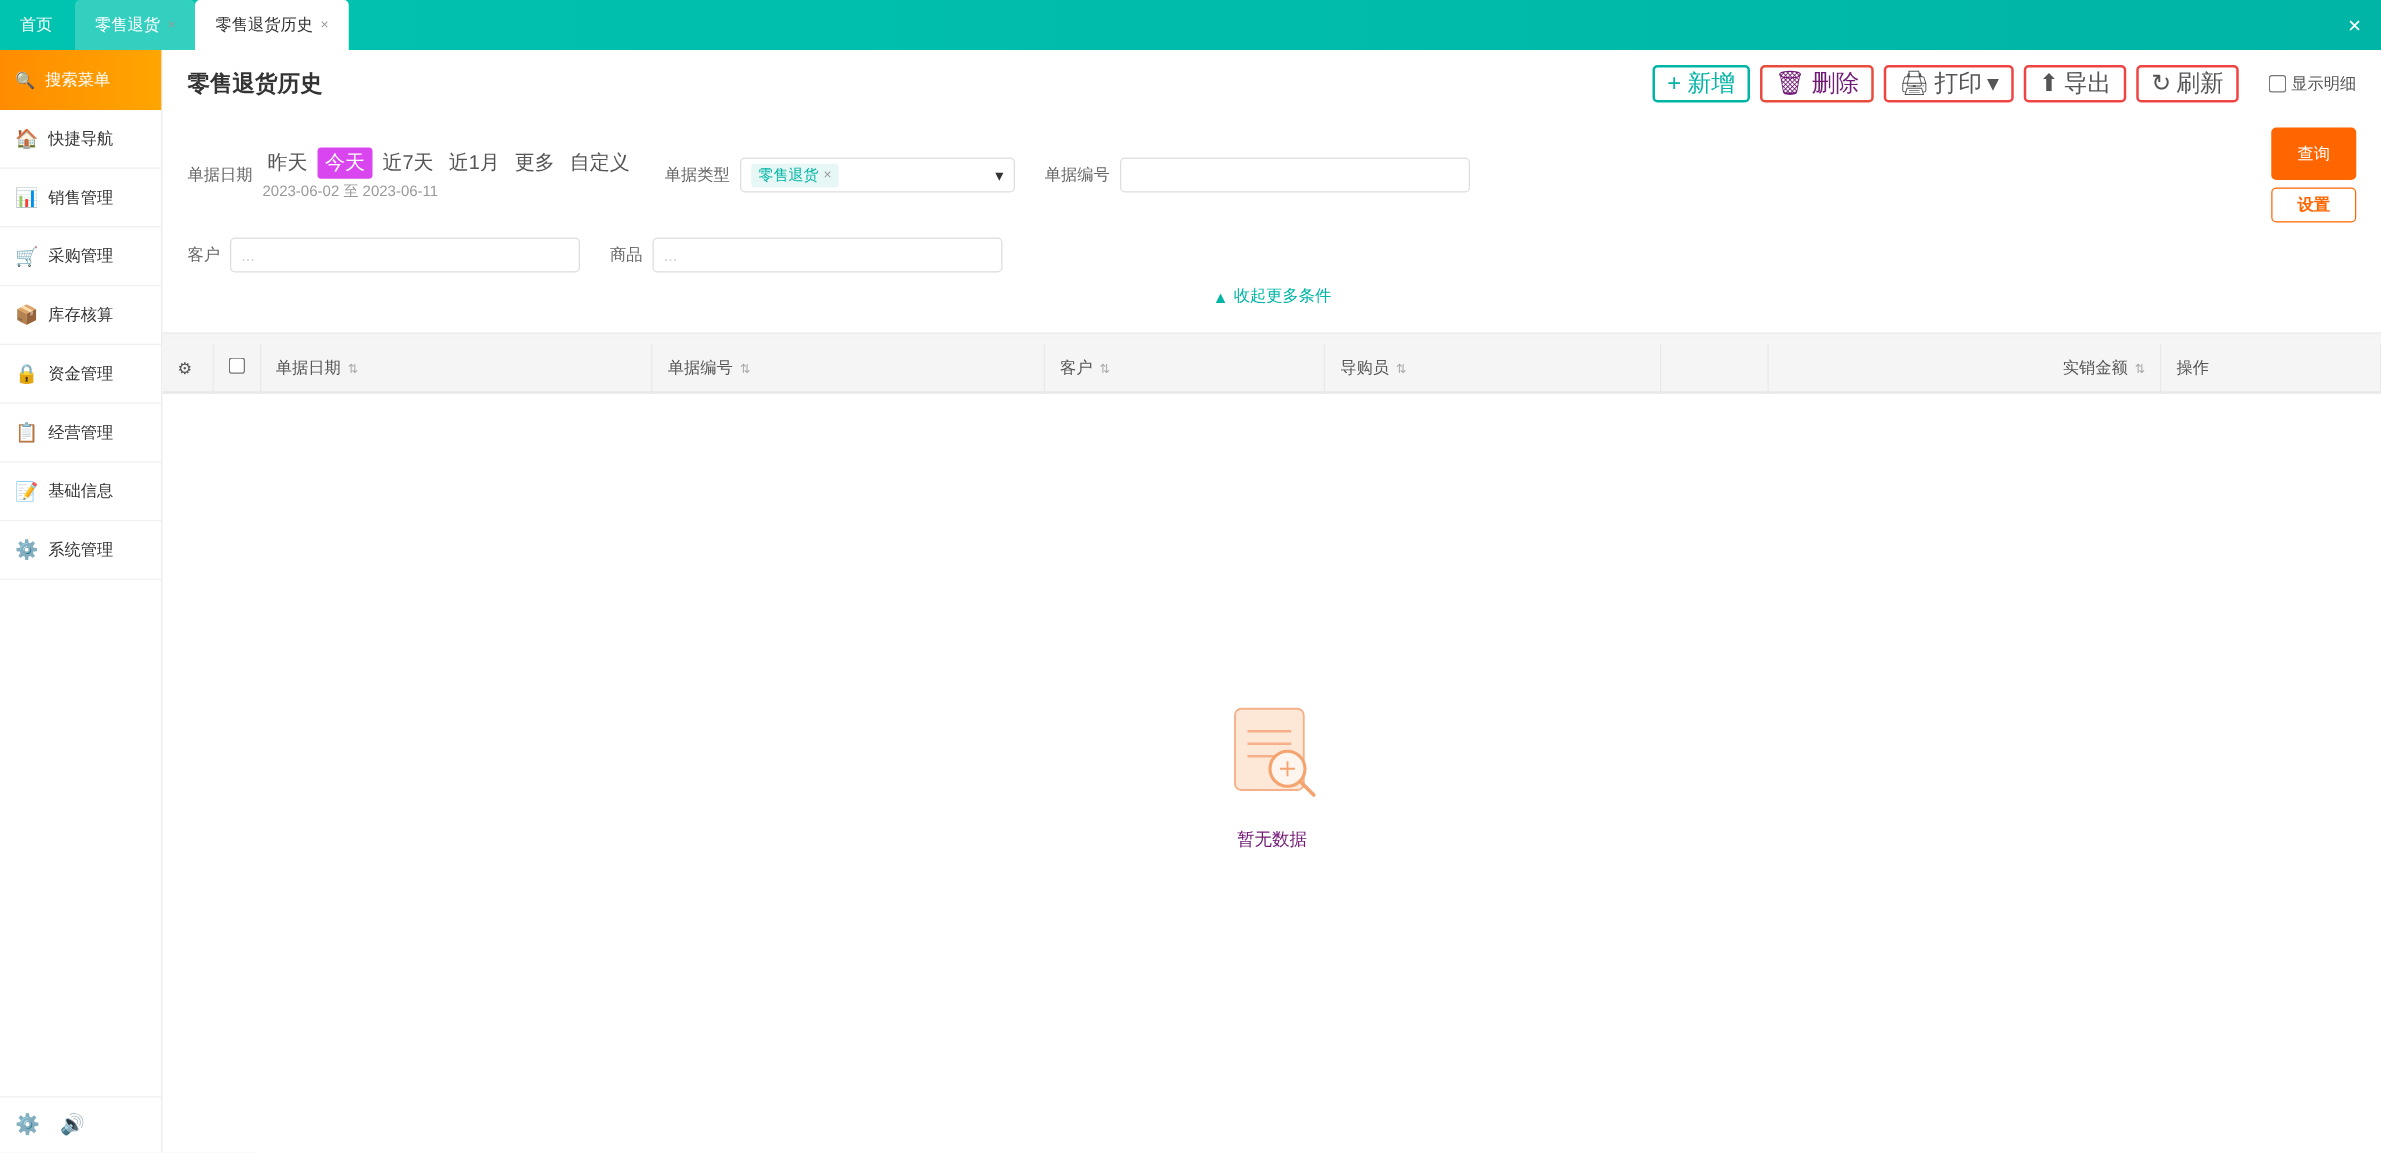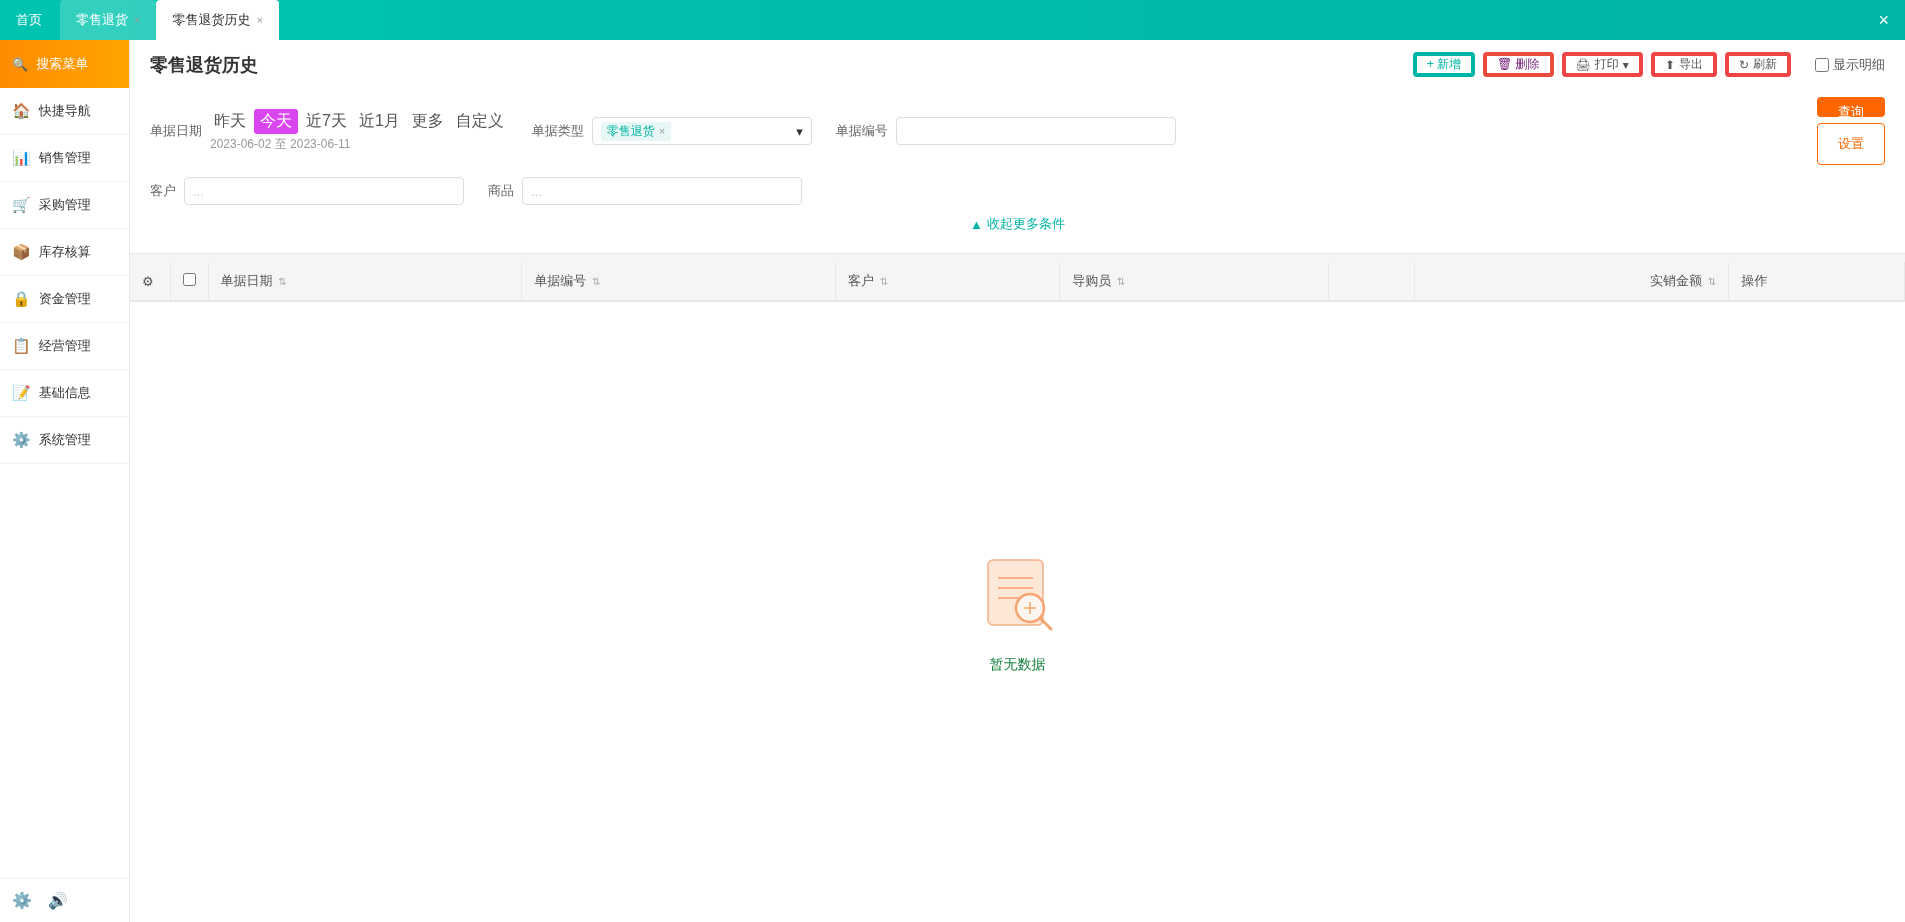--- a/index.html
+++ b/index.html
@@ -119,24 +119,24 @@
     .toolbar {
       display: flex;
       align-items: center;
       gap: 8px;
     }
     .toolbar-btn {
       display: flex;
       align-items: center;
       gap: 4px;
       padding: 0 10px;
-      border: 4px solid #ef4444;
+      border: 2px solid #ef4444;
       background: #fff;
       border-radius: 4px;
-      font-size: 12px;
+      font-size: 19px;
       color: #555;
       cursor: pointer;
     }
     .toolbar-btn.new-btn { color: #00b5a5; border-color: #00b5a5; }
     .toolbar-btn.del-btn { color: #701a75; border-color: #e74c3c; }
     .display-detail { display: flex; align-items: center; gap: 4px; font-size: 13px; color: #555; margin-left: 16px; }
     .display-detail input[type=checkbox] { width: 14px; height: 14px; }
 
     
     .filter-area {
@@ -235,31 +235,32 @@
       padding-right: 0;
     }
     .query-btn {
       background: #ff6600;
       color: #fff;
       border: none;
       border-radius: 4px;
       padding: 6px 20px;
       font-size: 13px;
       cursor: pointer;
-      height: 20px;
+      height: 42px;
     }
     .settings-btn {
       background: #fff;
       color: #ff6600;
       border: 1px solid #ff6600;
       border-radius: 4px;
       padding: 4px 20px;
       font-size: 13px;
       cursor: pointer;
-      height: 42px;
+      height: 28px;
+      font-weight: bold;
     }
 
     
     .table-container {
       flex: 1;
       background: #fff;
       margin: 8px 0 0 0;
       overflow: auto;
       display: flex;
       flex-direction: column;
@@ -296,21 +297,21 @@
       align-items: center;
       justify-content: center;
       flex: 1;
       padding: 60px 0;
     }
     .empty-icon {
       width: 100px;
       height: 90px;
       margin-bottom: 16px;
     }
-    .empty-text { color: #15803d; font-size: 14px; }
+    .empty-text { color: #701a75; font-size: 14px; }
 
     
     .pagination-bar {
       background: #fff;
       border-top: 1px solid #e8e8e8;
       padding: 10px 20px;
       display: flex;
       align-items: center;
       justify-content: flex-end;
       gap: 8px;

